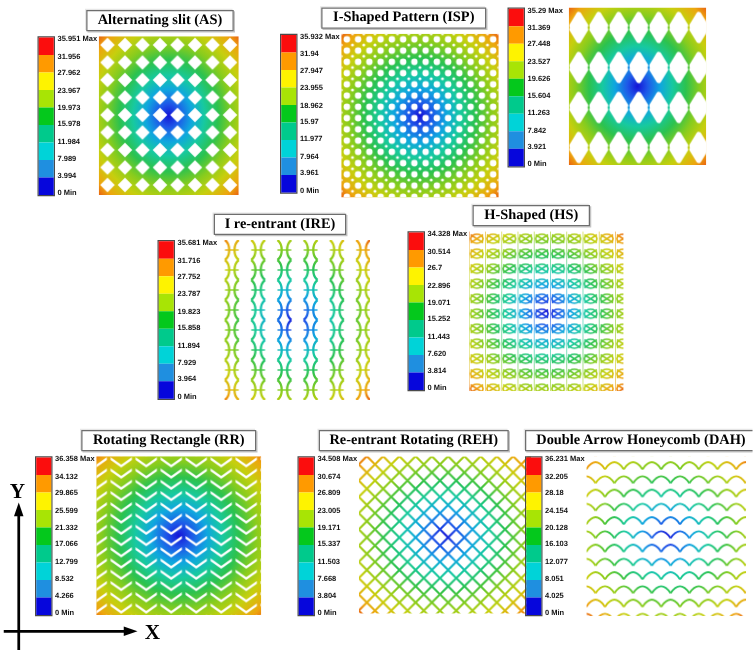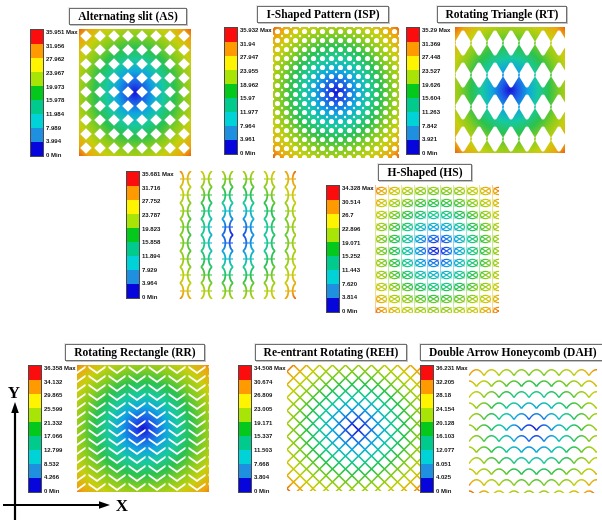--- a/index.html
+++ b/index.html
@@ -122,21 +122,20 @@
             <circle cx="9" cy="9" r="1.2" fill="#fff"></circle>
         </pattern>
       </defs>
       <rect width="126" height="131" fill="url(#gISP)"></rect>
       <rect width="126" height="131" fill="url(#pISP)"></rect>
     </svg>
   </div>
 </div>
 
 <div class="panel" style="left:406px;top:6px;width:192px;">
-  <div class="tbox"><span>Rotating Triangle (RT)</span></div>
   <div class="prow">
     <div class="legend">
       <div class="cbar">
           <div class="band" style="background: rgb(251, 13, 13);"></div>
           <div class="band" style="background: rgb(255, 154, 0);"></div>
           <div class="band" style="background: rgb(254, 243, 0);"></div>
           <div class="band" style="background: rgb(168, 228, 5);"></div>
           <div class="band" style="background: rgb(4, 200, 28);"></div>
           <div class="band" style="background: rgb(0, 202, 140);"></div>
           <div class="band" style="background: rgb(0, 211, 216);"></div>
@@ -174,20 +173,21 @@
           <polygon points="8,26.5 2.5,17.5 13.5,17.5" fill="#fff" stroke="#fff" stroke-width="4" stroke-linejoin="round"></polygon>
         </pattern>
       </defs>
       <rect width="110" height="126" fill="url(#gRT)"></rect>
       <rect width="110" height="126" fill="url(#pRT)"></rect>
     </svg>
   </div>
 </div>
 
 <div class="panel" style="left:126px;top:171px;width:196px;">
+  <div class="tbox"><span>I re-entrant (IRE)</span></div>
   <div class="prow">
     <div class="legend">
       <div class="cbar">
           <div class="band" style="background: rgb(251, 13, 13);"></div>
           <div class="band" style="background: rgb(255, 154, 0);"></div>
           <div class="band" style="background: rgb(254, 243, 0);"></div>
           <div class="band" style="background: rgb(168, 228, 5);"></div>
           <div class="band" style="background: rgb(4, 200, 28);"></div>
           <div class="band" style="background: rgb(0, 202, 140);"></div>
           <div class="band" style="background: rgb(0, 211, 216);"></div>

